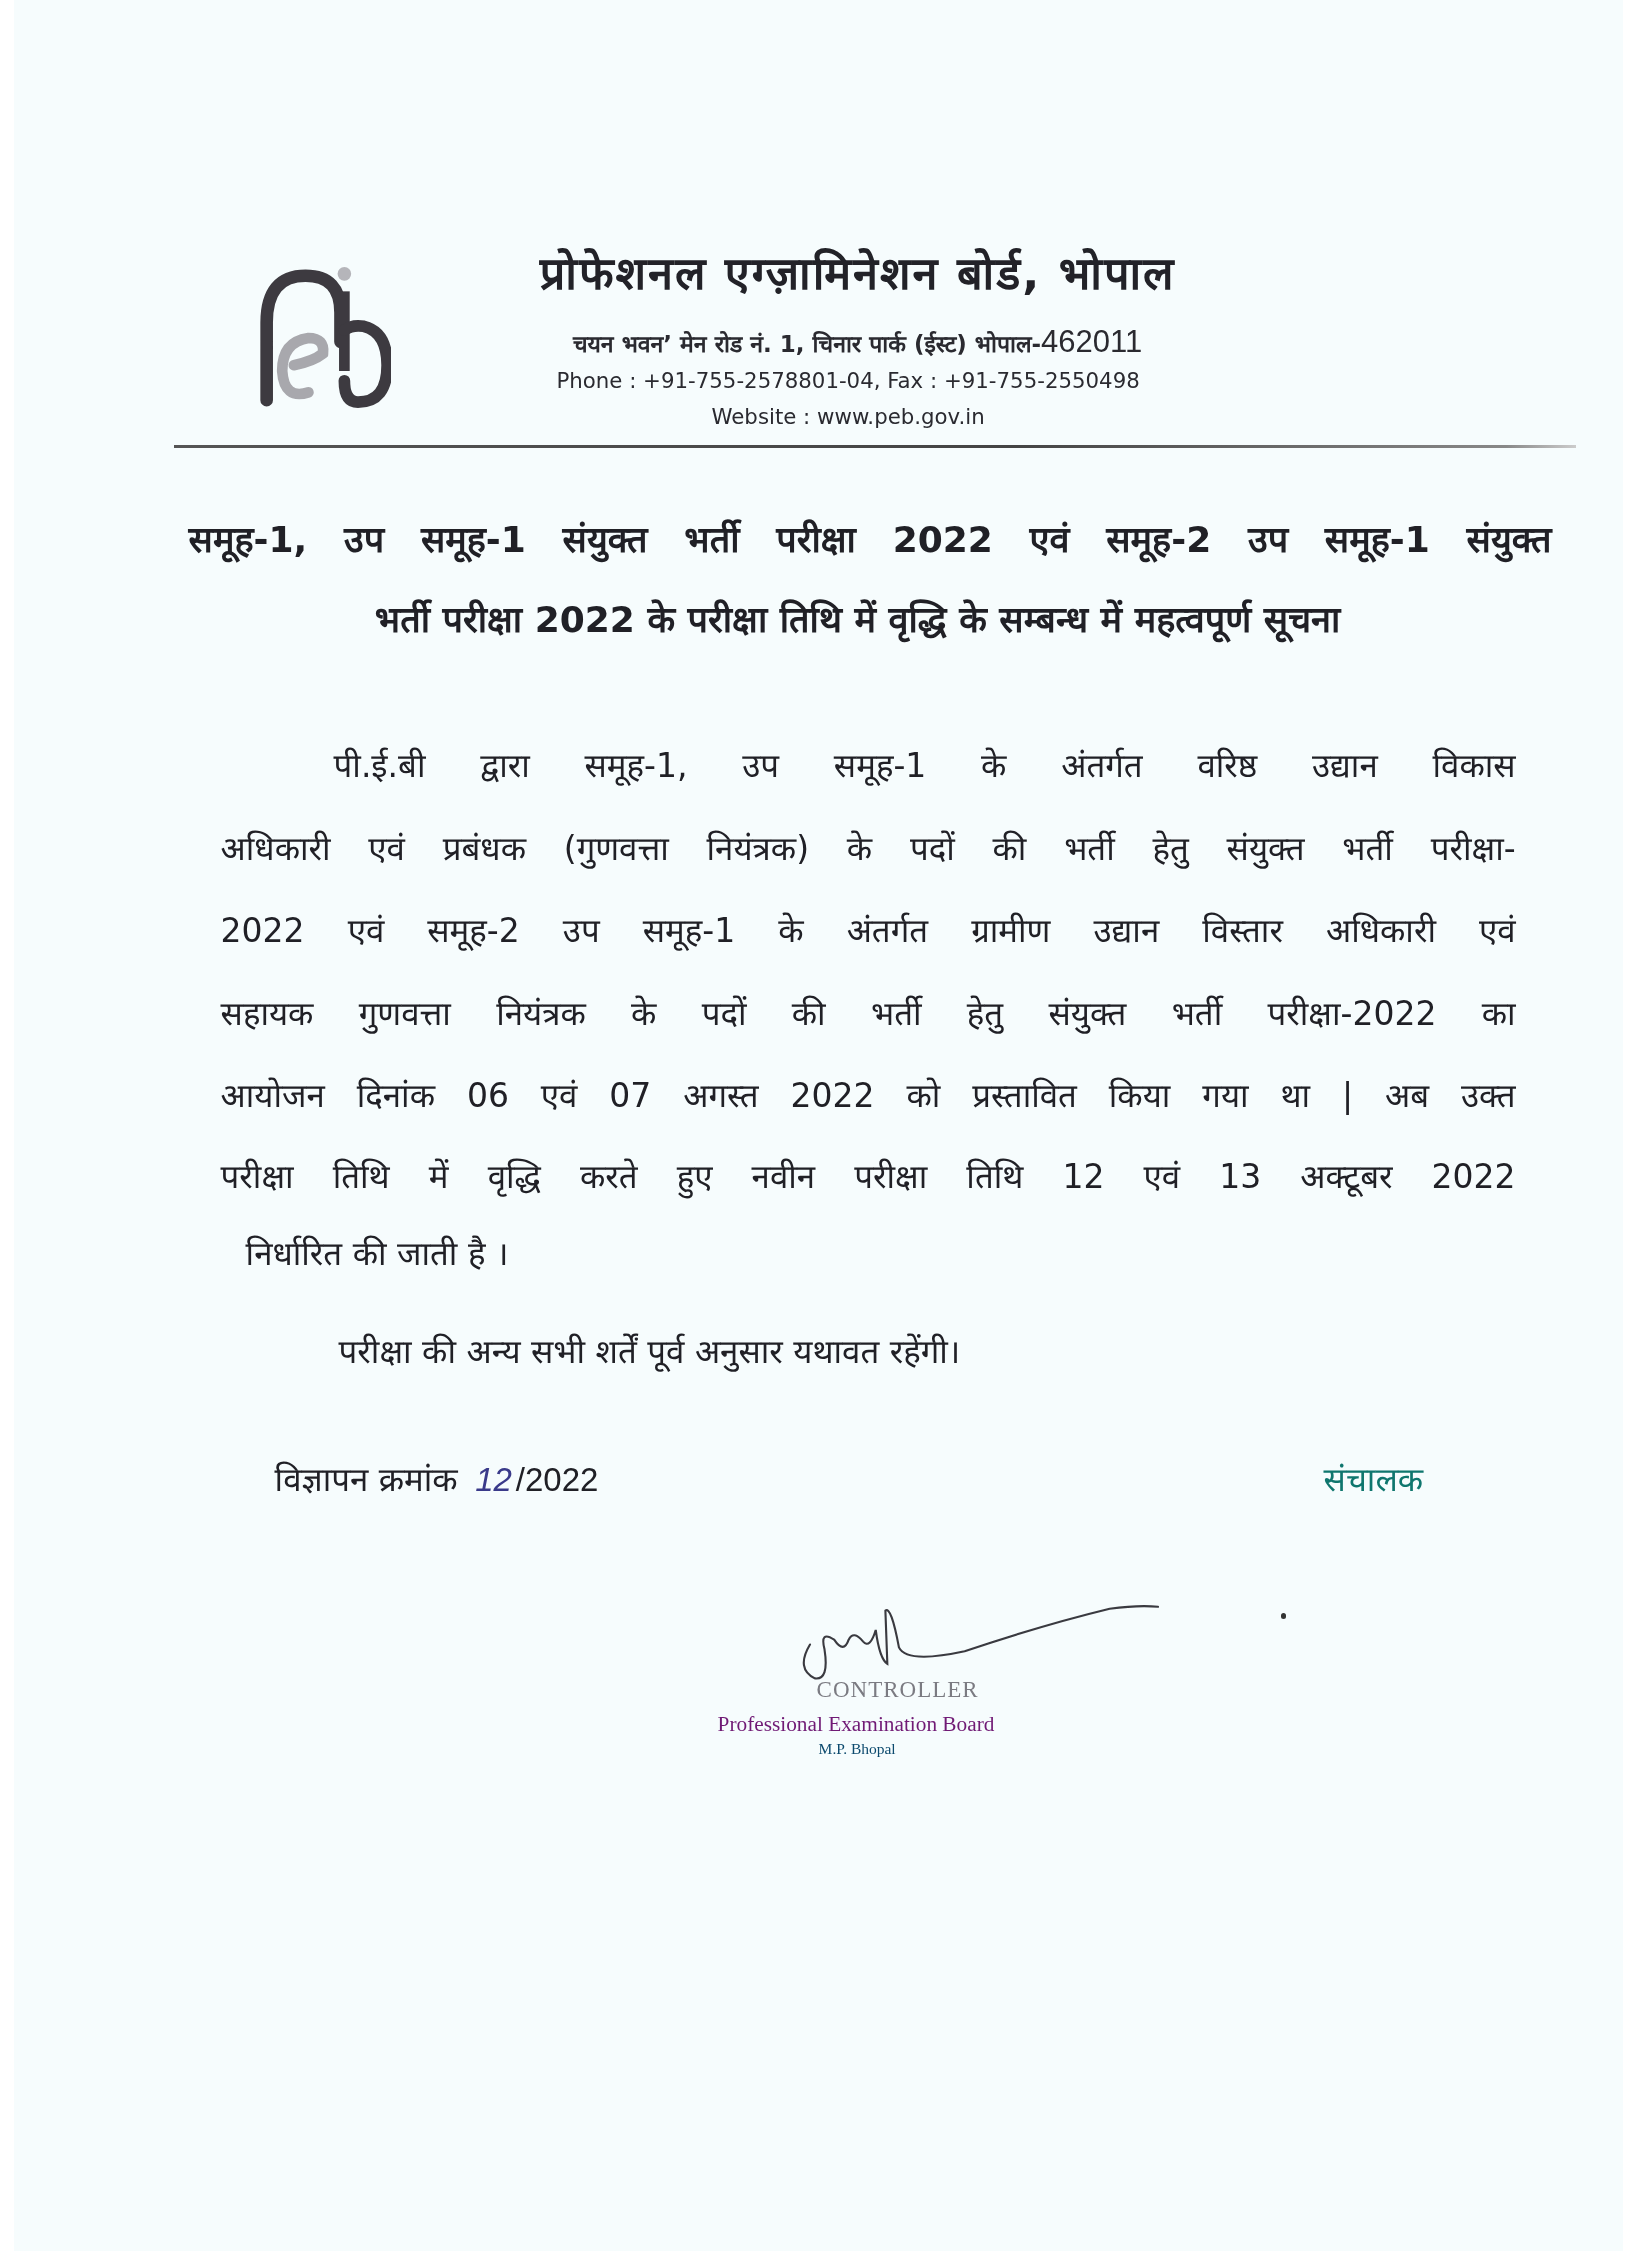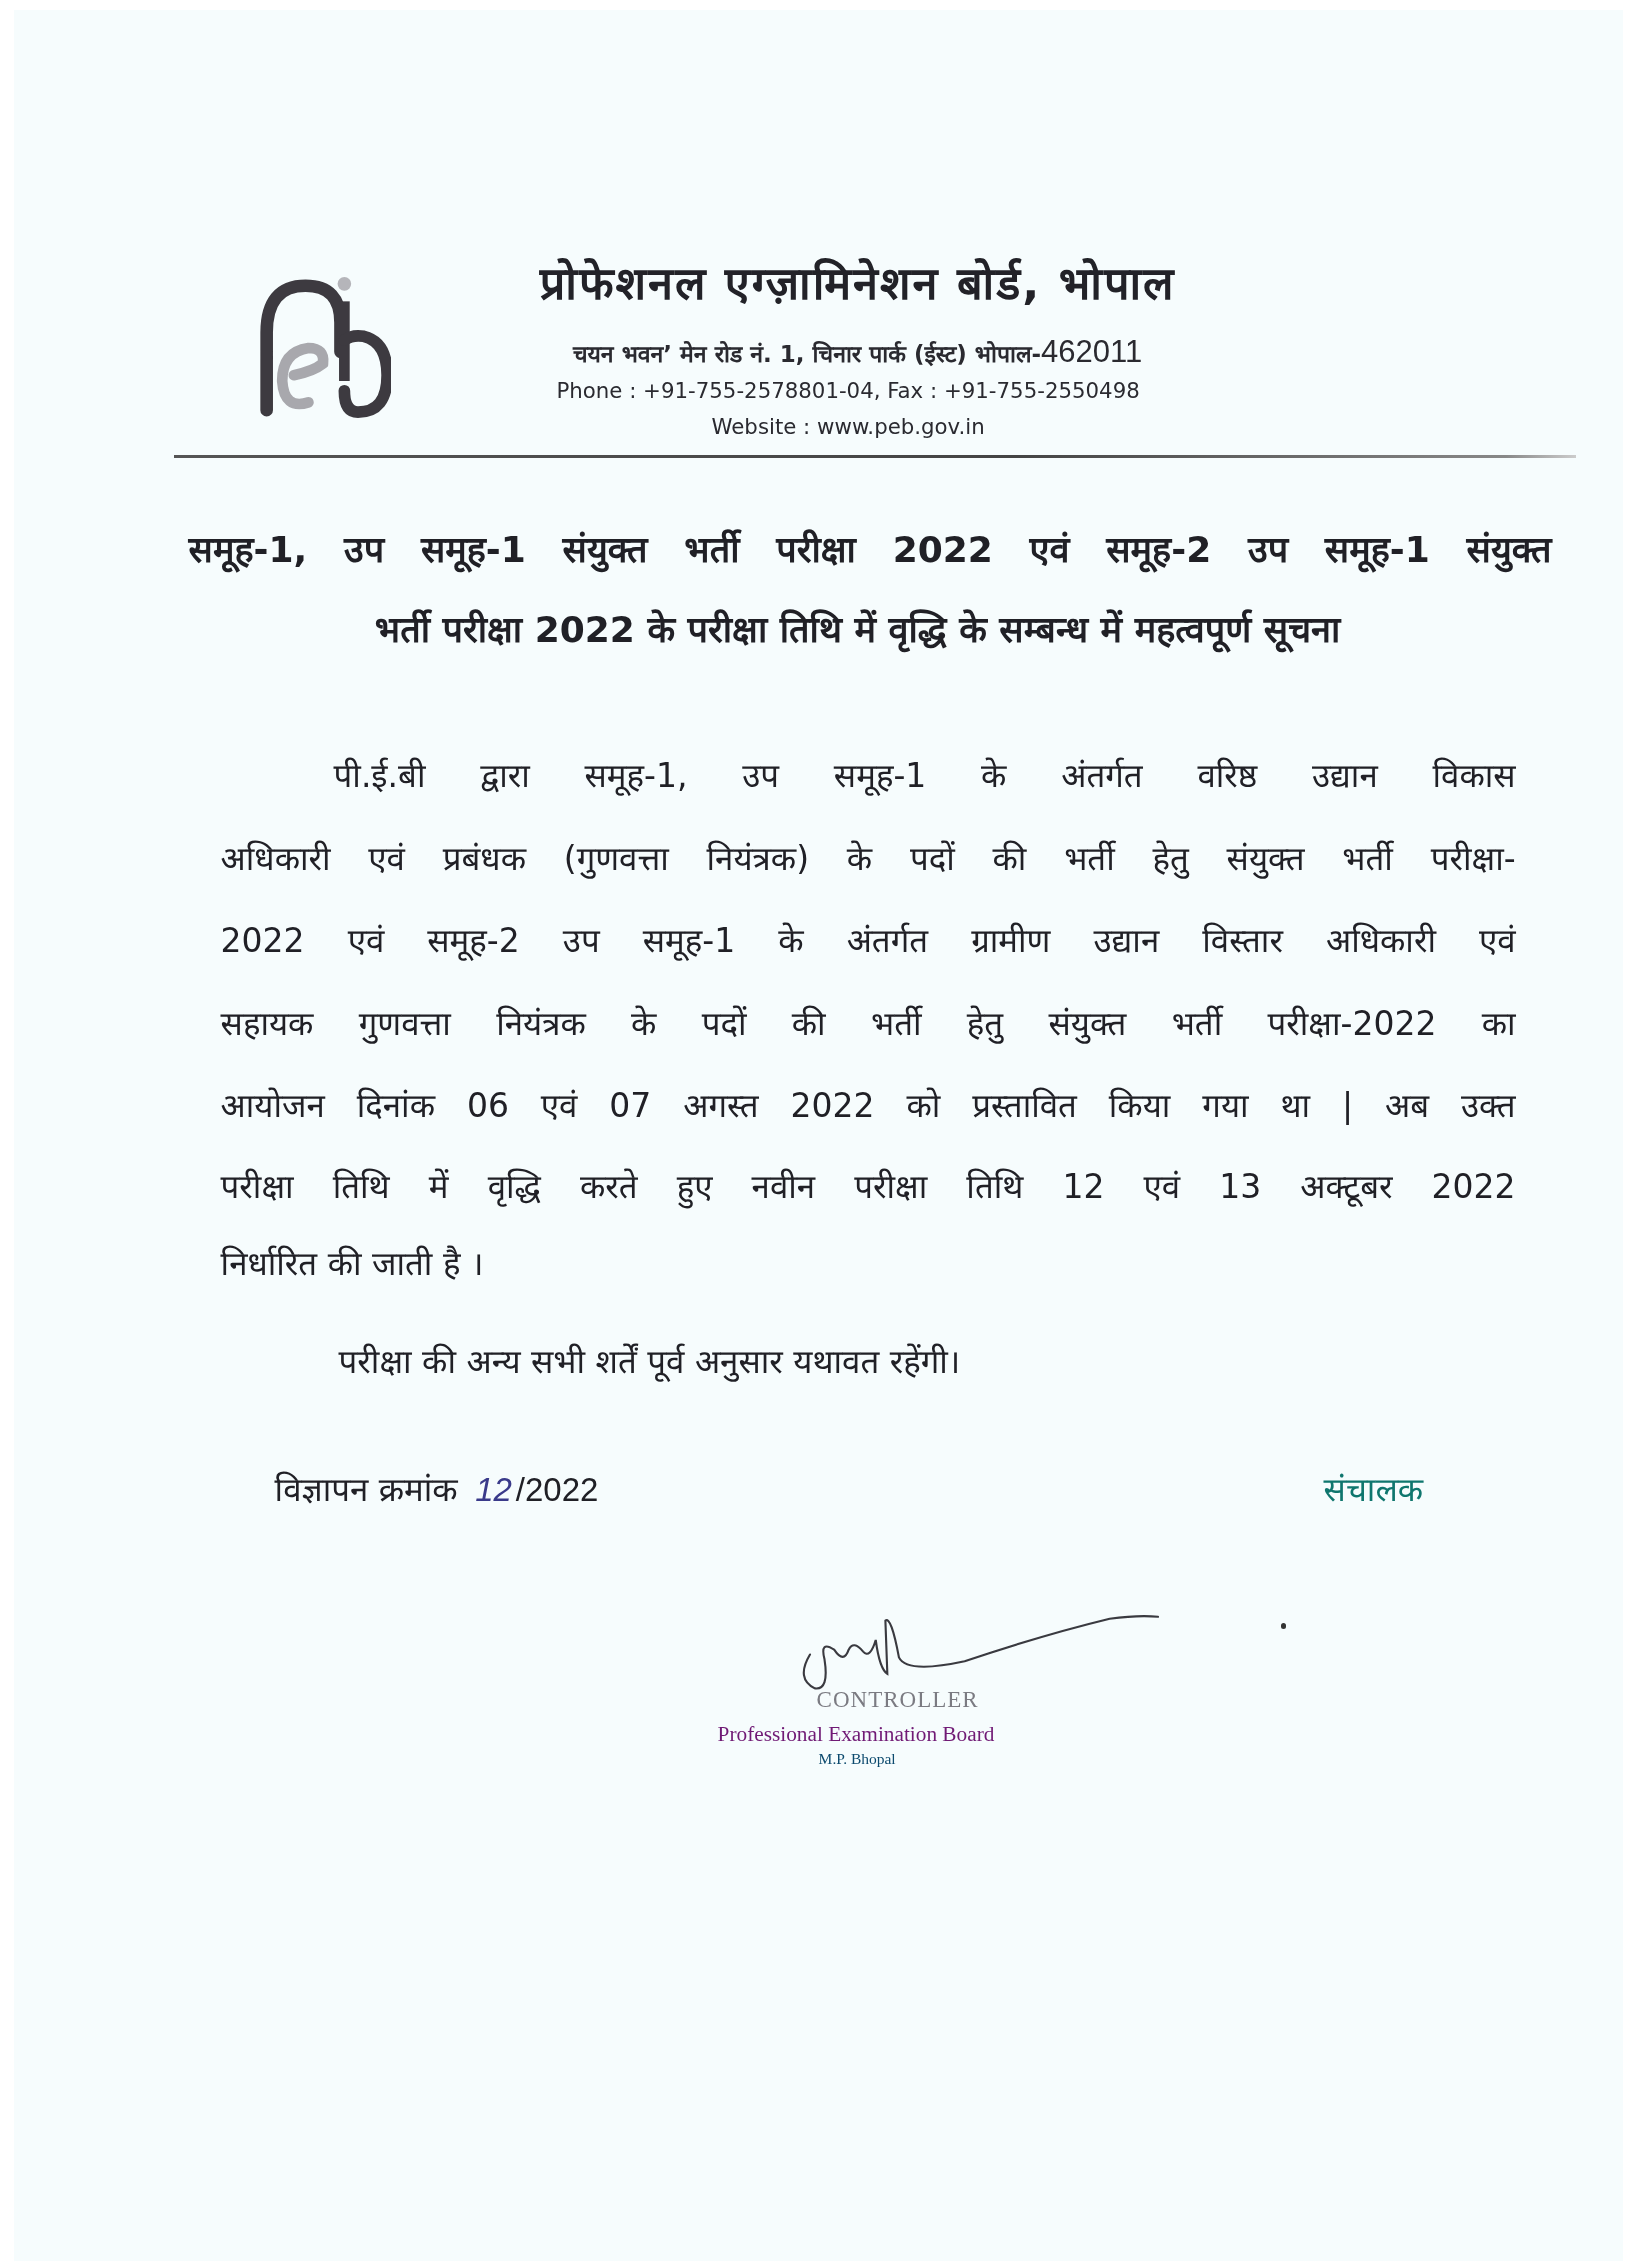--- a/index.html
+++ b/index.html
@@ -3,21 +3,21 @@
 <meta charset="utf-8">
 <style>
   html, body { margin:0; padding:0; }
   body {
     width:1647px; height:2266px; position:relative; overflow:hidden;
     background:#ffffff;
     font-family:"DejaVu Sans", sans-serif;
     color:#1c1c22;
   }
   .paper {
-    position:absolute; left:13.6px; top:10px; width:1609px; height:2251px;
+    position:absolute; left:13.6px; top:0; width:1609px; height:2251px;
     background:#f6fcfd;
   }
   .abs { position:absolute; white-space:nowrap; }
   .logo { position:absolute; left:241px; top:264px; width:136px; height:146px; }
   .title {
     left:0; width:1688px; text-align:center; top:241px;
     font-size:45px; font-weight:bold; letter-spacing:1.9px; color:#222228;
   }
   .address {
     left:0; width:1688px; text-align:center; top:324px;
@@ -39,21 +39,21 @@
   .subject {
     left:175px; width:1363px; font-size:36px; font-weight:bold; color:#202026;
   }
   .subject.l1 { top:514px; text-align:justify; text-align-last:justify; }
   .subject.l2 { top:594px; left:0; width:1688px; text-align:center; }
   .body-line {
     left:207px; width:1295px; font-size:33px; color:#202026;
     text-align:justify; text-align-last:justify;
   }
   .body-line.first { left:320px; width:1182px; }
-  .body-line.last { text-align-last:left; }
+  .body-line.last { text-align-last:left;margin-left:25px; }
   .closing { left:325px; font-size:33px; color:#202026; top:1305px;margin-top:23px; }
   .ad-label { left:235px; top:1456px; font-size:33px; color:#202026;margin-left:26px; }
   .ad-num {
     font-family:"Liberation Sans", sans-serif; font-style:italic; color:#3a3a8a; font-size:33px;
     margin:0 3.9px 0 17.5px;
   }
   .ad-year { font-family:"Liberation Sans", sans-serif; font-size:33px; color:#202026; }
   .director { left:1310px; top:1456px; font-size:33px; color:#0f766e; }
   .signature { position:absolute; left:776px; top:1572px; width:388px; height:116px; }
   .stamp1 {

